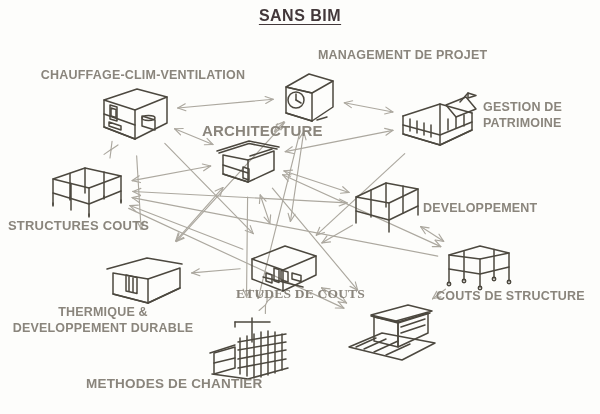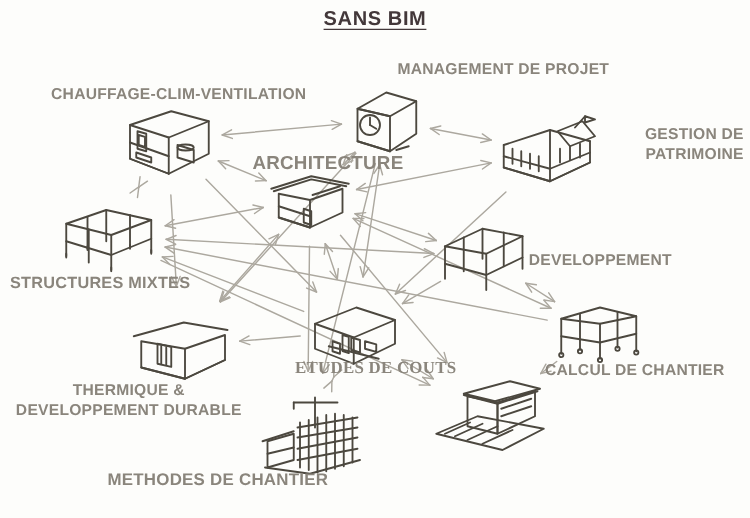--- a/index.html
+++ b/index.html
@@ -8,21 +8,21 @@
     overflow:hidden;font-family:"Liberation Sans",sans-serif;
   }
   #edges{position:absolute;left:0;top:0;width:600px;height:414px;}
   #title{
     position:absolute;top:7px;left:0;right:0;text-align:center;
     font-size:16px;font-weight:700;color:#43383a;letter-spacing:.5px;
   }
   #title span{text-decoration:underline;text-underline-offset:3px;}
   .lbl{
     position:absolute;color:#8a857c;font-weight:700;font-size:12.5px;
-    letter-spacing:.2px;line-height:1.3;white-space:nowrap;text-align:right;
+    letter-spacing:.2px;line-height:1.3;white-space:nowrap;
   }
   .lbl.wrap{white-space:normal;}
   .lbl.center{text-align:center;}
   .sk{position:absolute;}
   .sk path,.sk circle,.sk ellipse{
     fill:none;stroke:#4c483f;stroke-width:1.5;
     stroke-linecap:round;stroke-linejoin:round;
   }
   
   #lbl-chauffage{left:23px;top:67px;width:240px;text-align:center;}
@@ -232,21 +232,21 @@
   </svg>
   <div id="lbl-architecture" class="lbl" style="font-size:15px;">ARCHITECTURE</div>
 
   <svg id="sk-structures" class="sk" width="80" height="58" viewBox="0 0 80 58">
     <path d="M6,19 L38,8 L74,16 L42,28 Z" stroke="#5a564c" stroke-width="1.7"></path>
     <path d="M6,19 V45 M38,8 V33 M74,16 V42 M42,28 V56" stroke="#5a564c" stroke-width="1.7"></path>
     <path d="M23,13.5 V39 M57,12 V38 M24,23.5 V50" stroke="#6a665b" stroke-width="1.4"></path>
     <path d="M6,33 L42,44 M42,44 L74,31" stroke="#5a564c" stroke-width="1.4"></path>
     <path d="M6,43 v3 M42,54 v3 M74,40 v3 M23,37 v3 M57,36 v3" stroke="#3c3933" stroke-width="2.2"></path>
   </svg>
-  <div id="lbl-structures" class="lbl" style="font-size:13px;">STRUCTURES MIXTES</div>
+  <div id="lbl-structures" class="lbl" style="font-size:13px;">STRUCTURES COUTS</div>
 
   <svg id="sk-prefabrication" class="sk" width="70" height="58" viewBox="0 0 70 58">
     <path d="M4,21 L34,7 L66,13 L37,27 Z"></path>
     <path d="M4,35 L37,44 M37,44 L66,30" stroke-width="1.3"></path>
     <path d="M4,21 V47" stroke-width="2.6" stroke="#36332d"></path>
     <path d="M34,7 V31" stroke-width="2.2" stroke="#36332d"></path>
     <path d="M66,13 V39" stroke-width="2.6" stroke="#36332d"></path>
     <path d="M37,27 V56" stroke-width="2.6" stroke="#36332d"></path>
     <path d="M19,14 V41" stroke-width="1.4" stroke="#5c584e"></path>
     <path d="M51,10 V37" stroke-width="1.4" stroke="#5c584e"></path>
@@ -269,21 +269,21 @@
     <path d="M5,15 L36,6 L65,13 L36,19 Z" stroke="#6f6b60" stroke-width="1.3"></path>
     <path d="M5,15 V43 M36,19 V47 M65,13 V41" stroke="#6f6b60" stroke-width="1.3"></path>
     <path d="M20,11.5 V40 M50,9.5 V38" stroke="#7b7768" stroke-width="1.1"></path>
     <path d="M5,29 L36,34 L65,27" stroke="#6f6b60" stroke-width="1.1"></path>
     <circle cx="5" cy="44" r="1.7" fill="#3a3731" stroke="none"></circle>
     <circle cx="20" cy="41" r="1.7" fill="#3a3731" stroke="none"></circle>
     <circle cx="36" cy="48" r="1.7" fill="#3a3731" stroke="none"></circle>
     <circle cx="50" cy="39" r="1.7" fill="#3a3731" stroke="none"></circle>
     <circle cx="65" cy="42" r="1.7" fill="#3a3731" stroke="none"></circle>
   </svg>
-  <div id="lbl-calcul" class="lbl">CALCUL DE CHANTIER</div>
+  <div id="lbl-calcul" class="lbl">COUTS DE STRUCTURE</div>
 
   <svg id="sk-thermique" class="sk" width="82" height="54" viewBox="0 0 82 54">
     <path d="M4,17 L44,6 L79,12" stroke-width="1.4"></path>
     <path d="M10,21 L10,42 L45,51 L45,27 Z"></path>
     <path d="M45,27 L77,16 L77,36 L45,51"></path>
     <path d="M23,23 l11,2.5 v16 l-11,-2.5 z" fill="#3a3833" stroke="none"></path>
     <path d="M26,25 v14 M30,26 v14" stroke="#8b887f" stroke-width=".8"></path>
     <path d="M10,42 L45,51 L77,36" stroke-width="1.8" stroke="#3a3731"></path>
   </svg>
   <div id="lbl-thermique" class="lbl wrap center">THERMIQUE &amp; DEVELOPPEMENT DURABLE</div>

